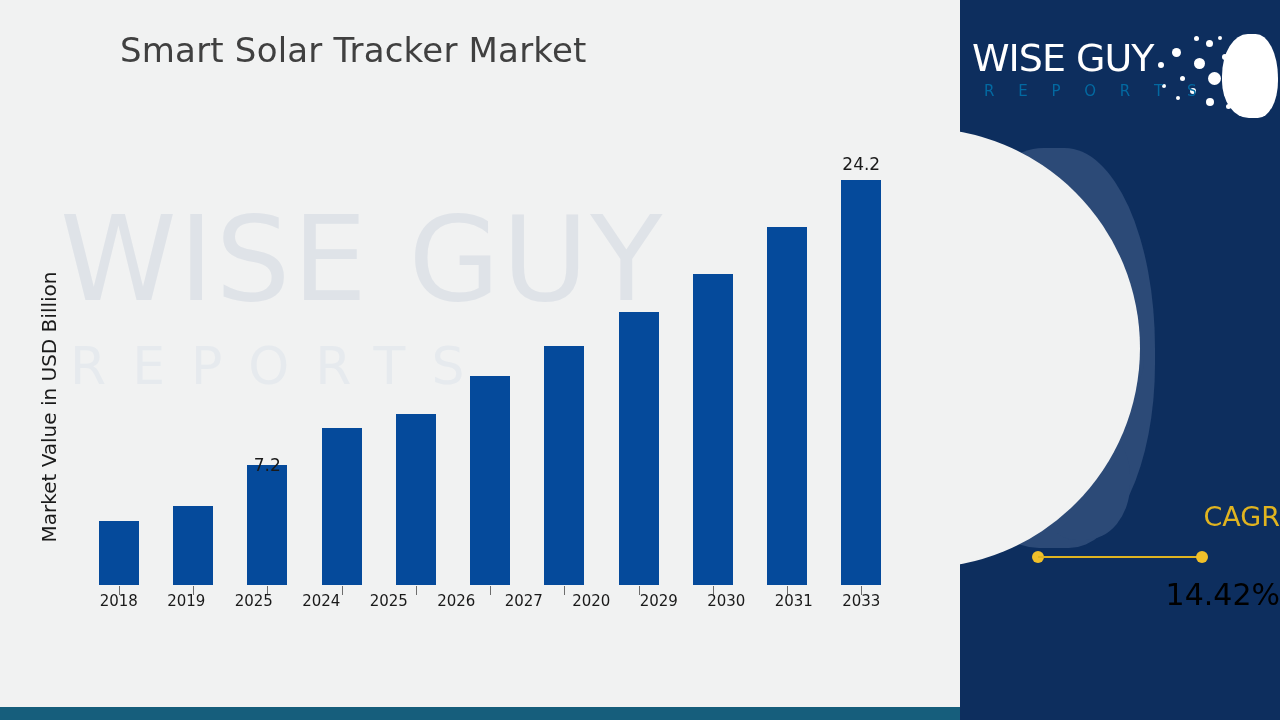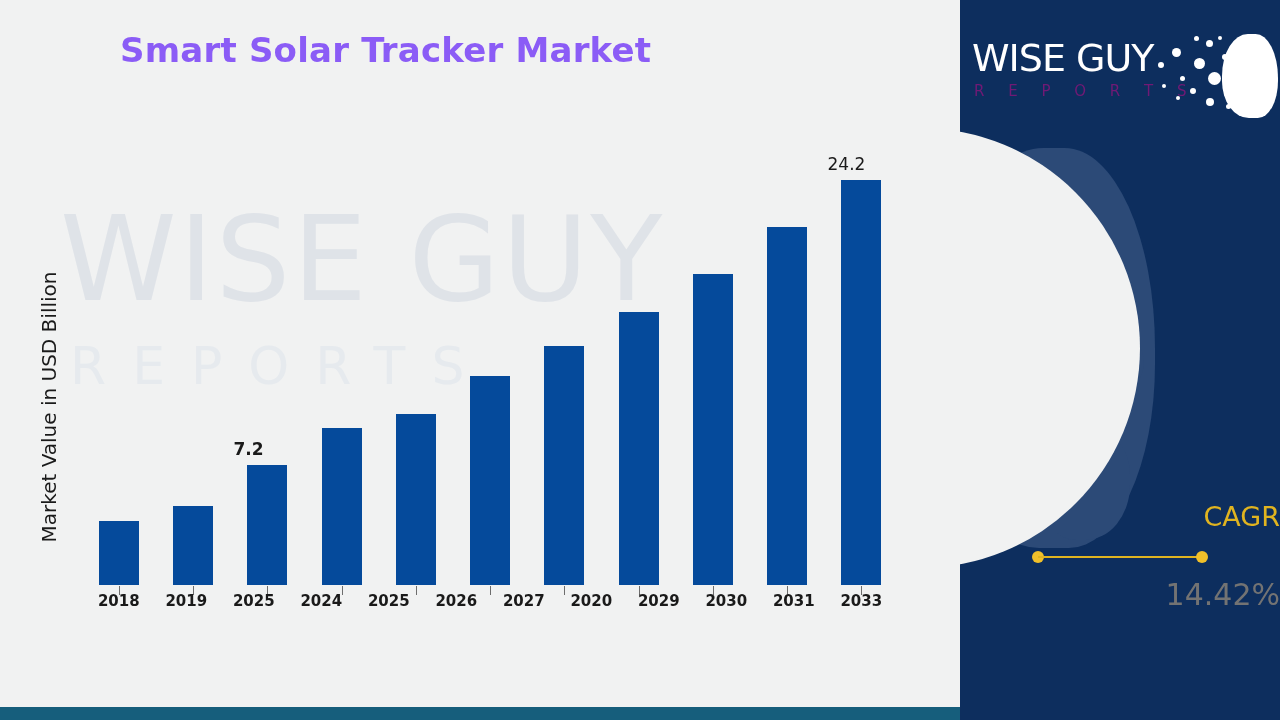--- a/index.html
+++ b/index.html
@@ -10,72 +10,72 @@
   
   .chart-panel{position:absolute;left:0;top:0;width:960px;height:720px;background:#f1f2f2;}
 
   .watermark{position:absolute;left:60px;top:200px;width:820px;height:260px;
              pointer-events:none;user-select:none;opacity:1;}
   .wm-line1{font-size:118px;letter-spacing:2px;color:#dfe3e8;font-weight:400;
             line-height:1;white-space:nowrap;}
   .wm-line2{font-size:52px;letter-spacing:26px;color:#e6eaee;font-weight:400;
             margin-top:18px;margin-left:10px;white-space:nowrap;}
 
-  .chart-title{position:absolute;left:120px;top:30px;font-size:34px;color:#8b5cf6;
-               font-weight:700;letter-spacing:0.2px;white-space:nowrap;text-align:right;}
+  .chart-title{position:absolute;left:120px;top:30px;font-size:34px;color:#404040;
+               font-weight:400;letter-spacing:0.2px;white-space:nowrap;text-align:right;}
 
   .y-axis-label{position:absolute;left:-121px;top:395px;width:340px;text-align:center;
                 transform:rotate(-90deg);font-size:20px;color:#1a1a1a;white-space:nowrap;}
 
   .plot{position:absolute;left:85px;top:150px;width:810px;height:435px;}
   .bars{position:absolute;left:0;bottom:0;width:810px;height:435px;
         display:flex;align-items:flex-end;justify-content:space-between;}
   .bar-col{position:relative;width:67.5px;height:100%;display:flex;flex-direction:column;
            justify-content:flex-end;align-items:center;}
   .bar{width:40px;background:#054a9b;}
-  .bar-value{position:absolute;left:0;width:100%;font-size:17px;
+  .bar-value{position:absolute;left:0;width:100%;text-align:center;font-size:17px;
              color:#1a1a1a;}
   .tick{position:absolute;bottom:-10px;left:50%;width:1px;height:9px;background:#6d6d6d;}
   .xlabels{position:absolute;left:85px;top:592px;width:810px;display:flex;
-           justify-content:space-between;font-weight:bold;}
+           justify-content:space-between;}
   .xlabel{width:67.5px;text-align:center;font-size:15px;color:#1a1a1a;}
 
   
   .brand-panel{position:absolute;left:960px;top:0;width:320px;height:720px;
                background:#0d2e5e;overflow:hidden;}
   .deco{position:absolute;left:-320px;top:0;width:640px;height:720px;overflow:hidden;
         pointer-events:none;}
   .head-silhouette{position:absolute;left:300px;top:148px;width:215px;height:400px;
         background:#2c4a77;border-radius:48% 42% 40% 46% / 52% 50% 46% 44%;}
   .head-nose{position:absolute;left:452px;top:330px;width:52px;height:62px;
         background:#2c4a77;border-radius:6px 60% 48% 4px;transform:rotate(8deg);}
   .head-chin{position:absolute;left:400px;top:430px;width:90px;height:110px;
         background:#2c4a77;border-radius:12px 40% 50% 40%;}
   .brain-circle{position:absolute;left:60px;top:128px;width:440px;height:440px;
         border-radius:50%;background:#f1f2f2;}
 
   .logo{position:absolute;left:960px;top:32px;width:320px;height:86px;}
   .logo-word{position:absolute;left:12px;top:4px;font-size:38px;color:#ffffff;
              letter-spacing:-1px;font-weight:400;white-space:nowrap;}
-  .logo-sub{position:absolute;left:14px;top:50px;font-size:15px;color:#701a75;
+  .logo-sub{position:absolute;left:24px;top:50px;font-size:15px;color:#0369a1;
             letter-spacing:9.5px;white-space:nowrap;}
   .logo-dots{position:absolute;left:190px;top:0px;width:130px;height:86px;}
   .ld{position:absolute;border-radius:50%;background:#ffffff;}
   .logo-face{position:absolute;left:262px;top:2px;width:56px;height:84px;
         background:#ffffff;border-radius:46% 40% 36% 48% / 50% 52% 44% 44%;}
 
   .cagr-block{position:absolute;left:960px;top:500px;width:320px;text-align:right;}
   .cagr-title{font-size:27px;color:#e0b420;line-height:1.28;}
   .cagr-sub{font-size:27px;color:#e0b420;line-height:1.28;}
   .divider{position:relative;margin:16px auto 0;width:176px;height:12px;}
   .divider .ln{position:absolute;left:6px;top:5px;width:164px;height:2px;background:#e0b420;}
   .divider .dot{position:absolute;top:0px;width:12px;height:12px;border-radius:50%;
                 background:#f0c02a;}
   .divider .dot.l{left:0;} .divider .dot.r{right:0;}
-  .cagr-value{margin-top:14px;font-size:30px;color:#737373;}
+  .cagr-value{margin-top:14px;font-size:30px;color:#000000;}
 
   .bottom-bar{position:absolute;left:0;top:707px;width:960px;height:13px;background:#165e7c;}
 </style>
 </head>
 <body>
 
 <div id="stage">
 
   <div class="chart-panel">
 
@@ -92,21 +92,21 @@
       <div class="bars" id="bars">
           <div class="bar-col">
             <div class="bar" style="height: 64px; background: rgb(5, 74, 155);"></div>
             <div class="tick"></div>
           </div>
           <div class="bar-col">
             <div class="bar" style="height: 79px; background: rgb(5, 74, 155);"></div>
             <div class="tick"></div>
           </div>
           <div class="bar-col">
-            <div class="bar-value" style="bottom: 126px; font-weight: bold;">7.2</div>
+            <div class="bar-value" style="bottom: 110px;">7.2</div>
             <div class="bar" style="height: 120px; background: rgb(5, 74, 155);"></div>
             <div class="tick"></div>
           </div>
           <div class="bar-col">
             <div class="bar" style="height: 157px; background: rgb(5, 74, 155);"></div>
             <div class="tick"></div>
           </div>
           <div class="bar-col">
             <div class="bar" style="height: 171px; background: rgb(5, 74, 155);"></div>
             <div class="tick"></div>

